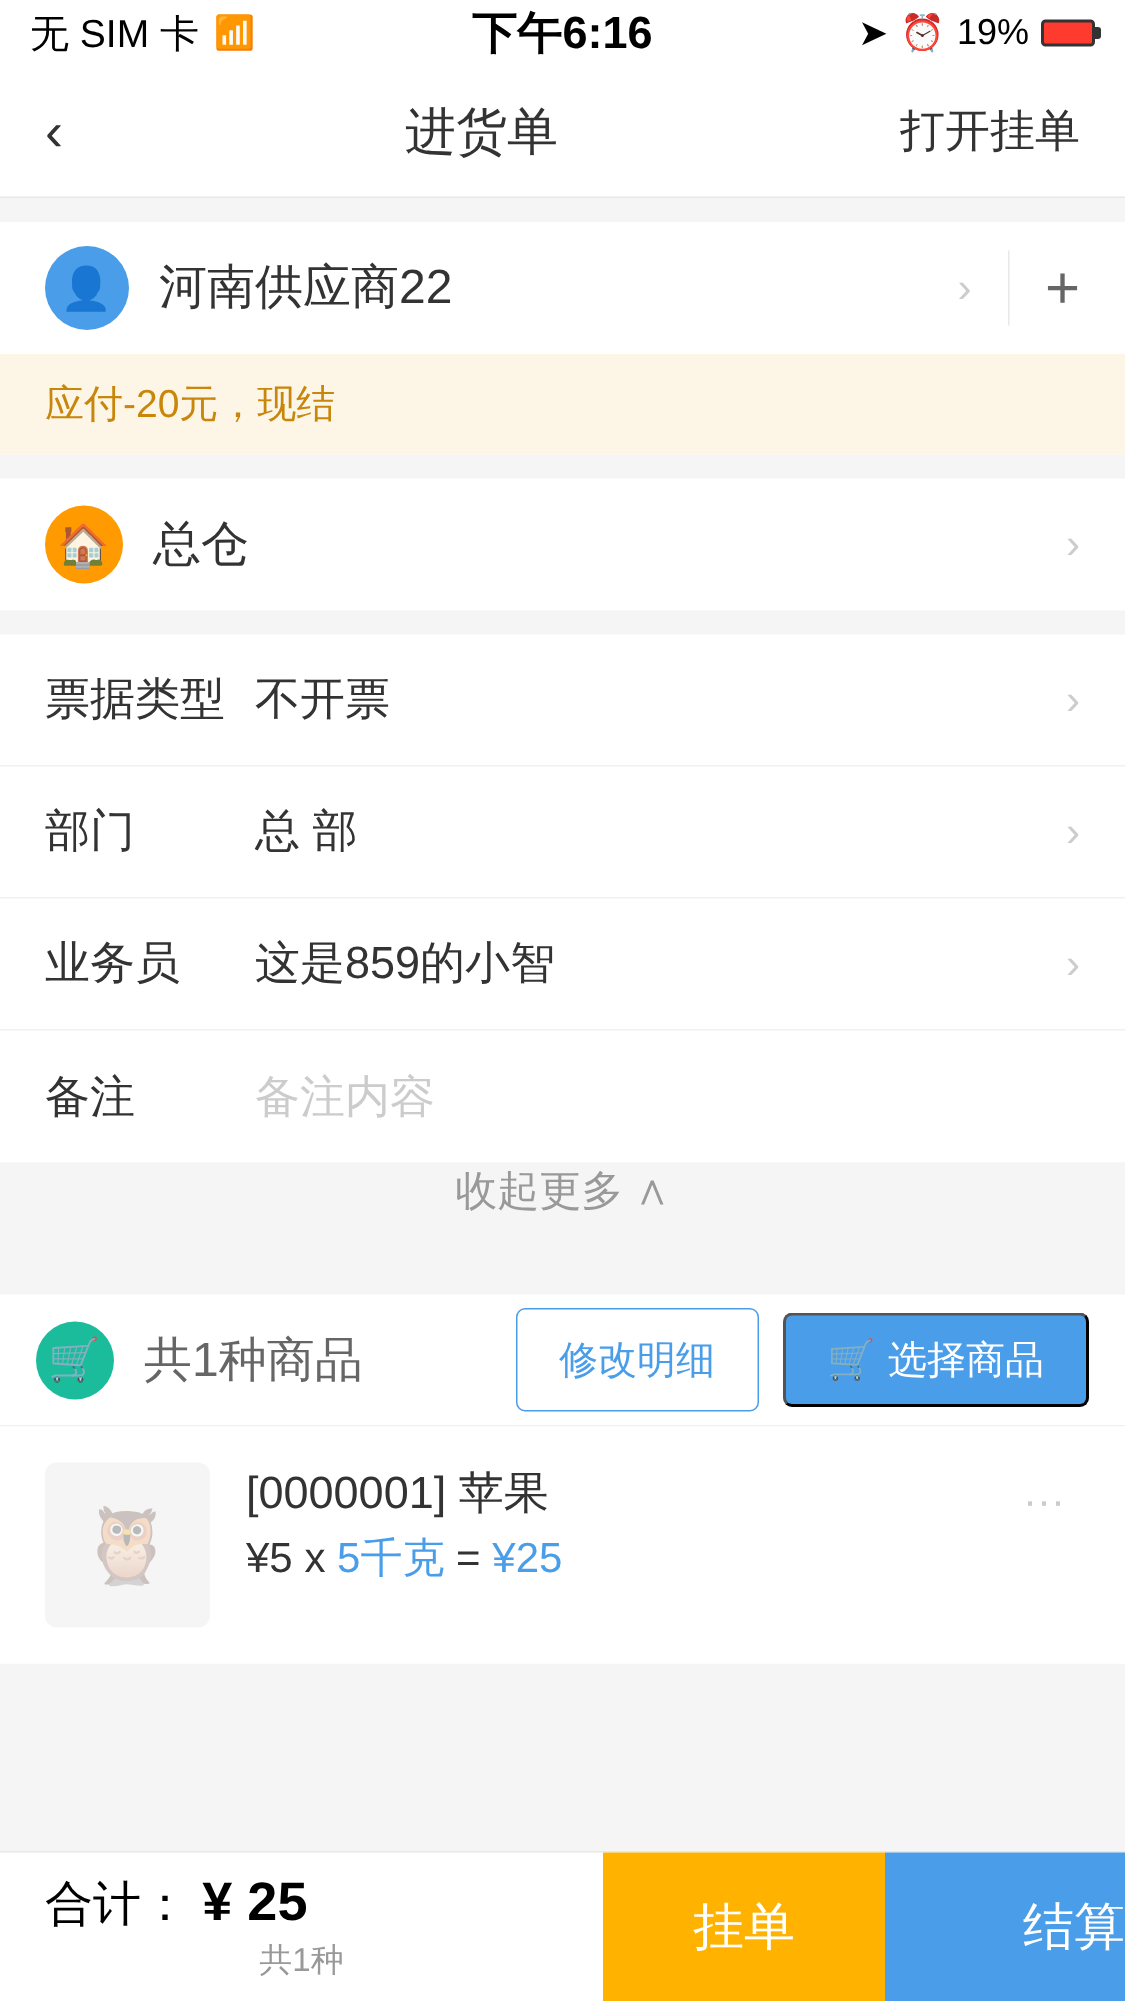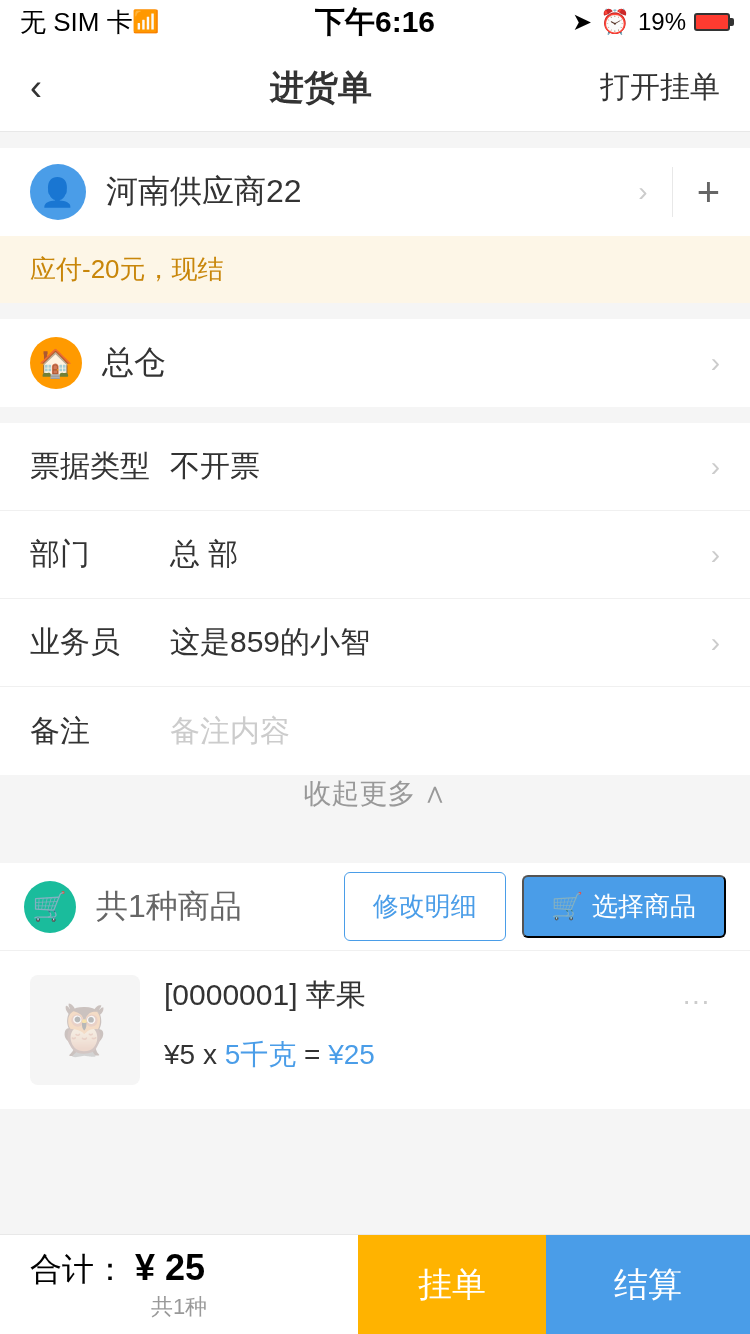--- a/index.html
+++ b/index.html
@@ -20,20 +20,21 @@
       display: flex;
       align-items: center;
       justify-content: space-between;
       padding: 0 20px;
       font-size: 28px;
       font-weight: 500;
     }
     .status-left {
       display: flex;
       align-items: center;
+      gap: 10px;
       font-size: 26px;
     }
     .status-center {
       font-size: 30px;
       font-weight: 600;
       position: absolute;
       left: 50%;
       transform: translateX(-50%);
     }
     .status-right {
@@ -74,21 +75,21 @@
       padding: 0 30px;
       border-bottom: 1px solid #e8e8e8;
     }
     .nav-back {
       font-size: 36px;
       color: #333;
       cursor: pointer;
     }
     .nav-title {
       font-size: 34px;
-      font-weight: 700;
+      font-weight: 400;
       color: #333;
     }
     .nav-action {
       font-size: 30px;
       color: #333;
       cursor: pointer;
     }
 
     
     .content {
@@ -300,21 +301,21 @@
       margin-right: 24px;
       color: #ccc;
       font-size: 40px;
     }
     .product-info {
       flex: 1;
     }
     .product-name {
       font-size: 30px;
       color: #333;
-      margin-bottom: 20px;
+      margin-bottom: 4px;
     }
     .product-price {
       font-size: 28px;
       color: #333;
     }
     .product-price .price-highlight {
       color: #4a9de8;
     }
     .product-more {
       color: #ccc;
@@ -345,26 +346,26 @@
       background: #ffb300;
       display: flex;
       align-items: center;
       justify-content: center;
       font-size: 34px;
       color: #fff;
       cursor: pointer;
       flex-shrink: 0;
     }
     .btn-checkout {
-      width: 204px;
+      width: 160px;
       height: 100px;
       background: #4a9de8;
       display: flex;
       align-items: center;
-      justify-content: center;
+      justify-content: flex-end;
       font-size: 34px;
       color: #fff;
       cursor: pointer;
       flex-shrink: 0;
     }
 
     
     .bottom-spacer {
       height: 100px;
     }

